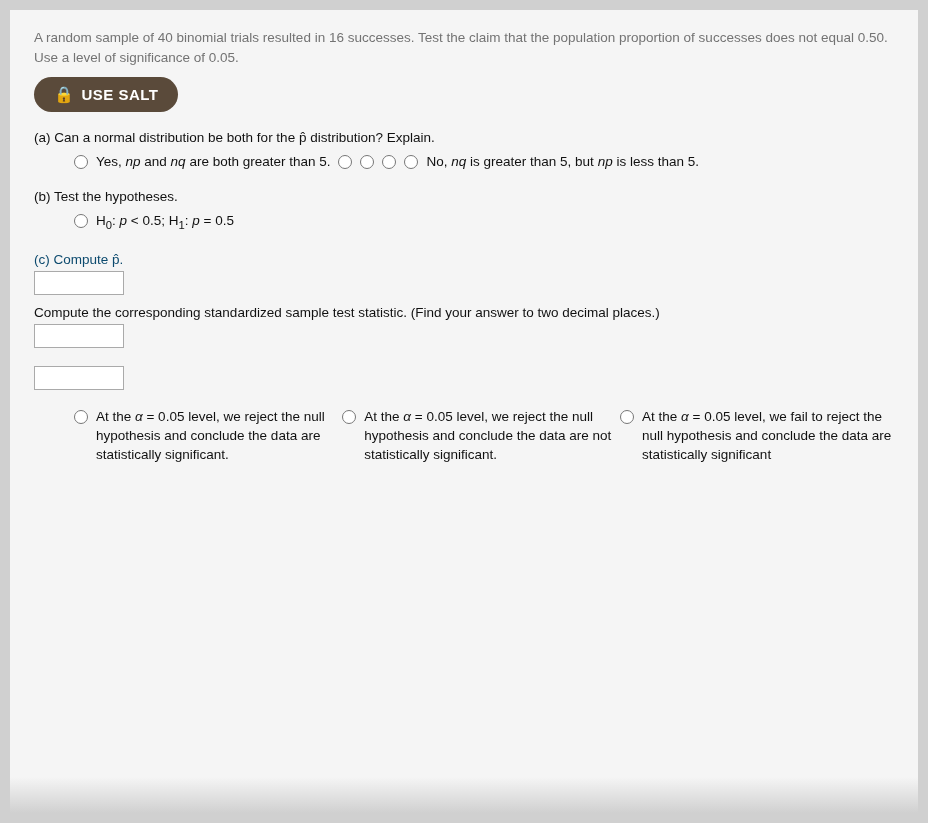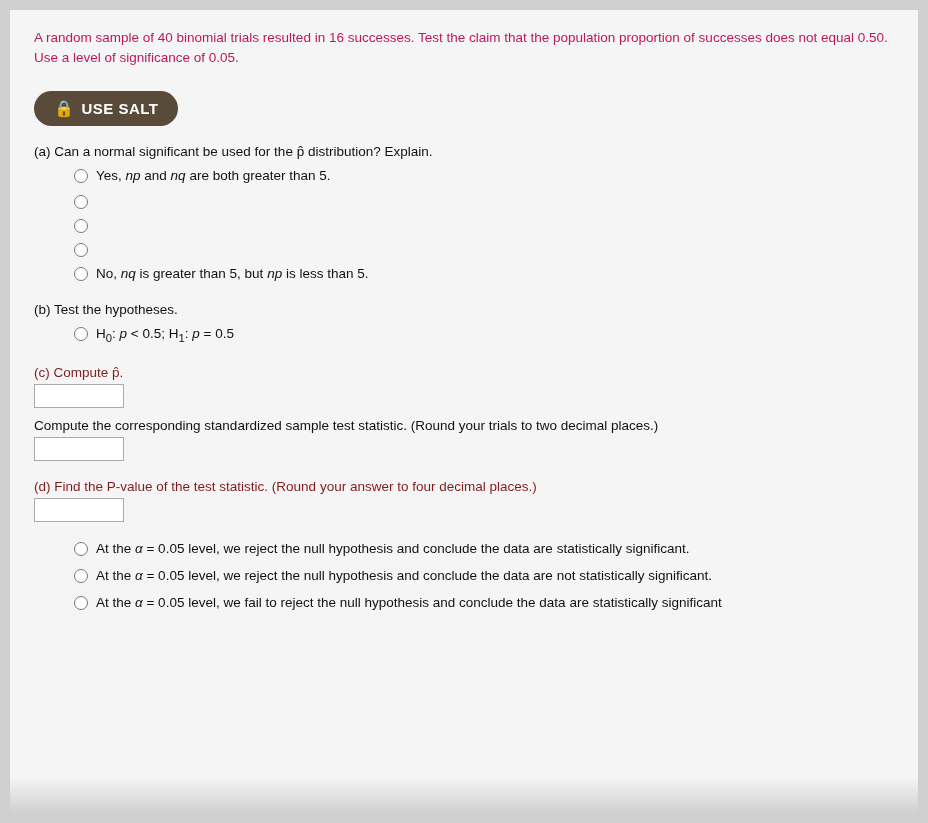--- a/index.html
+++ b/index.html
@@ -15,23 +15,23 @@
     }
     .page {
       background: #f5f5f5;
       width: 908px;
       min-height: 803px;
       padding: 18px 24px 18px 24px;
       position: relative;
     }
     .problem-text {
       font-size: 13.5px;
-      color: #be185d;
+      color: #737373;
       line-height: 1.5;
-      margin-bottom: 22px;
+      margin-bottom: 8px;
     }
     .use-salt-btn {
       display: inline-flex;
       align-items: center;
       gap: 7px;
       background: #5a4a3a;
       color: #fff;
       border-radius: 20px;
       padding: 8px 20px;
       font-size: 15px;
@@ -49,21 +49,21 @@
     }
     .section-label {
       font-size: 13.5px;
       color: #111;
       margin-bottom: 8px;
       font-weight: normal;
     }
     .radio-group {
       margin-left: 40px;
       display: flex;
-      flex-direction: column;
+      flex-direction: row;
       gap: 8px;
     }
     .radio-item {
       display: flex;
       align-items: flex-start;
       gap: 8px;
       font-size: 13.5px;
       color: #111;
       line-height: 1.4;
     }
@@ -79,21 +79,21 @@
       background: #fff;
       width: 90px;
       height: 24px;
       display: block;
       margin-top: 4px;
       padding: 2px 4px;
       font-size: 13px;
     }
     .compute-label {
       font-size: 13.5px;
-      color: #7f1d1d;
+      color: #0c4a6e;
       margin-bottom: 4px;
     }
     .compute-sub {
       font-size: 13.5px;
       color: #111;
       margin-top: 10px;
       margin-bottom: 4px;
     }
     .math-italic { font-style: italic; }
     .bottom-fade {
@@ -112,21 +112,21 @@
   <p class="problem-text">A random sample of 40 binomial trials resulted in 16 successes. Test the claim that the population proportion of successes does not equal 0.50. Use a level of significance of 0.05.</p>
 
   <button class="use-salt-btn">
     <span class="salt-icon">🔒</span>
     <span>USE SALT</span>
   </button>
 
   
   <div class="section">
     <div class="section-label">
-      (a) Can a normal significant be used for the p̂ distribution? Explain.
+      (a) Can a normal distribution be both for the p̂ distribution? Explain.
     </div>
     <div class="radio-group">
       <label class="radio-item">
         <input type="radio" name="parta" style="">
         <span>Yes, <span class="math-italic">np</span> and <span class="math-italic">nq</span> are both greater than 5.</span>
       </label>
       <label class="radio-item">
         <input type="radio" name="parta" style="">
       </label>
       <label class="radio-item">
@@ -155,30 +155,27 @@
     </div>
   </div>
 
   
   <div class="section">
     <div class="compute-label">
       (c) Compute p̂.
     </div>
     <input type="text" class="input-box" value="" style="">
     <div class="compute-sub">
-      Compute the corresponding standardized sample test statistic. (Round your trials to two decimal places.)
+      Compute the corresponding standardized sample test statistic. (Find your answer to two decimal places.)
     </div>
     <input type="text" class="input-box" value="" style="">
   </div>
 
   
   <div class="section">
-    <div class="compute-label">
-      (d) Find the P-value of the test statistic. (Round your answer to four decimal places.)
-    </div>
     <input type="text" class="input-box" value="" style="">
   </div>
 
   
   <div class="section">
     <div class="radio-group">
       <label class="radio-item">
         <input type="radio" name="parte" style="">
         <span>At the <span class="math-italic">α</span> = 0.05 level, we reject the null hypothesis and conclude the data are statistically significant.</span>
       </label>

